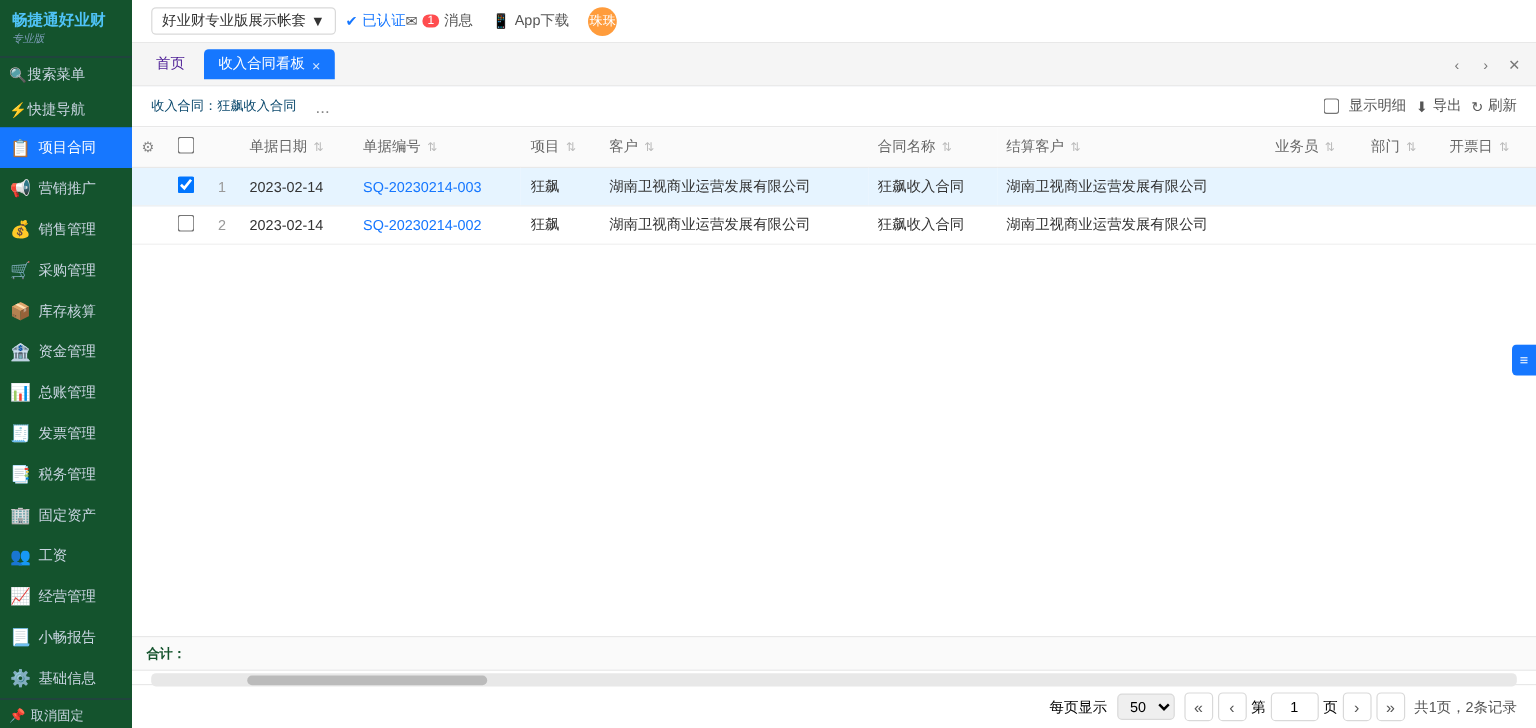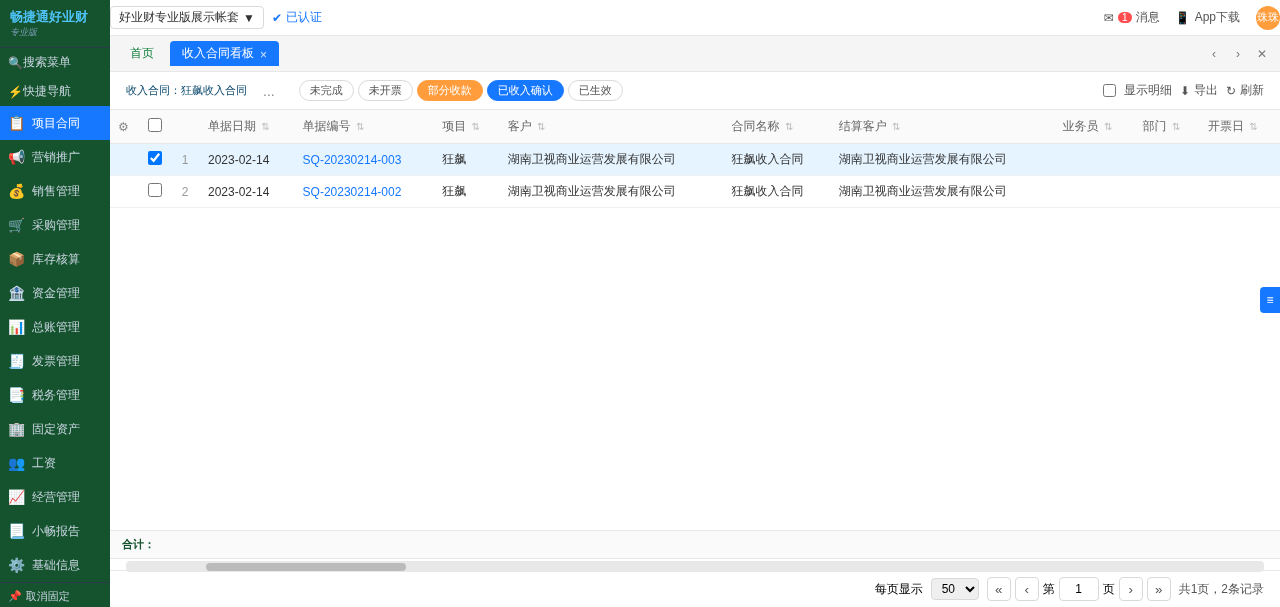--- a/index.html
+++ b/index.html
@@ -14,32 +14,32 @@
     .sidebar-nav { display: flex; align-items: center; padding: 6px 8px; cursor: pointer; color: #c8d4e0; }
     .sidebar-item { display: flex; align-items: center; padding: 8px 8px; cursor: pointer; color: #c8d4e0; font-size: 12px; }
     .sidebar-item.active { background: #1677ff; color: #fff; }
     .sidebar-item .icon { width: 18px; height: 18px; margin-right: 6px; display: inline-flex; align-items: center; justify-content: center; font-size: 14px; }
     .sidebar-bottom { margin-top: auto; border-top: 1px solid #2a3a4a; padding: 6px 8px; display: flex; align-items: center; color: #c8d4e0; cursor: pointer; font-size: 11px; }
 
     
     .main { flex: 1; display: flex; flex-direction: column; overflow: hidden; }
 
     
-    .topbar { height: 36px; background: #fff; border-bottom: 1px solid #e8e8e8; display: flex; align-items: center; padding: 0 0; justify-content: space-between; }
+    .topbar { height: 36px; background: #fff; border-bottom: 1px solid #e8e8e8; display: flex; align-items: center; padding: 0 16px; }
     .topbar-left { display: flex; align-items: center; gap: 8px; }
     .company-selector { display: flex; align-items: center; gap: 4px; border: 1px solid #d9d9d9; border-radius: 4px; padding: 2px 8px; cursor: pointer; font-size: 12px; color: #333; }
     .certified-badge { display: flex; align-items: center; gap: 4px; color: #1677ff; font-size: 12px; }
     .topbar-right { display: flex; align-items: center; gap: 16px; }
     .topbar-action { display: flex; align-items: center; gap: 4px; cursor: pointer; color: #555; font-size: 12px; }
     .badge { background: #ff4d4f; color: #fff; border-radius: 10px; padding: 0 4px; font-size: 10px; min-width: 14px; text-align: center; }
     .avatar { width: 24px; height: 24px; border-radius: 50%; background: #ff9c3c; display: flex; align-items: center; justify-content: center; color: #fff; font-size: 11px; }
 
     
     .tabbar { height: 36px; background: #f5f5f5; border-bottom: 1px solid #e8e8e8; display: flex; align-items: center; padding: 0 8px; gap: 4px; }
-    .tabbar-home { padding: 4px 12px; cursor: pointer; color: #15803d; font-size: 12px; }
+    .tabbar-home { padding: 4px 12px; cursor: pointer; color: #4c1d95; font-size: 12px; }
     .tabbar-tab { display: flex; align-items: flex-end; gap: 6px; padding: 4px 12px; background: #1677ff; color: #fff; border-radius: 4px 4px 0 0; font-size: 12px; cursor: pointer; }
     .tabbar-tab .close-btn { cursor: pointer; opacity: 0.8; }
     .tab-nav-btns { margin-left: auto; display: flex; align-items: center; gap: 4px; }
     .tab-nav-btn { width: 20px; height: 20px; display: flex; align-items: center; justify-content: center; cursor: pointer; color: #777; }
 
     
     .content { flex: 1; overflow: hidden; display: flex; flex-direction: column; background: #f5f7fa; }
     .content-header { background: #fff; padding: 8px 16px; border-bottom: 1px solid #e8e8e8; display: flex; align-items: center; gap: 12px; }
     .content-title { font-size: 11px; color: #0c4a6e; font-weight: 500; }
     .more-btn { cursor: pointer; color: #888; font-size: 14px; padding: 0 4px; }
@@ -210,27 +210,20 @@
       <div class="tab-nav-btn">›</div>
       <div class="tab-nav-btn">✕</div>
     </div>
   </div>
 
   <div class="content">
 
     <div class="content-header">
       <span class="content-title">收入合同：狂飙收入合同</span>
       <span class="more-btn">...</span>
-      <div class="status-btns">
-        <button class="status-btn">未完成</button>
-        <button class="status-btn">未开票</button>
-        <button class="status-btn active">部分收款</button>
-        <button class="status-btn confirmed">已收入确认</button>
-        <button class="status-btn effective">已生效</button>
-      </div>
       <div class="header-right">
         <label class="header-action">
           <input type="checkbox" style="margin-right: 4px;">
           <span>显示明细</span>
         </label>
         <div class="header-action">
           <span>⬇</span>
           <span>导出</span>
         </div>
         <div class="header-action">

